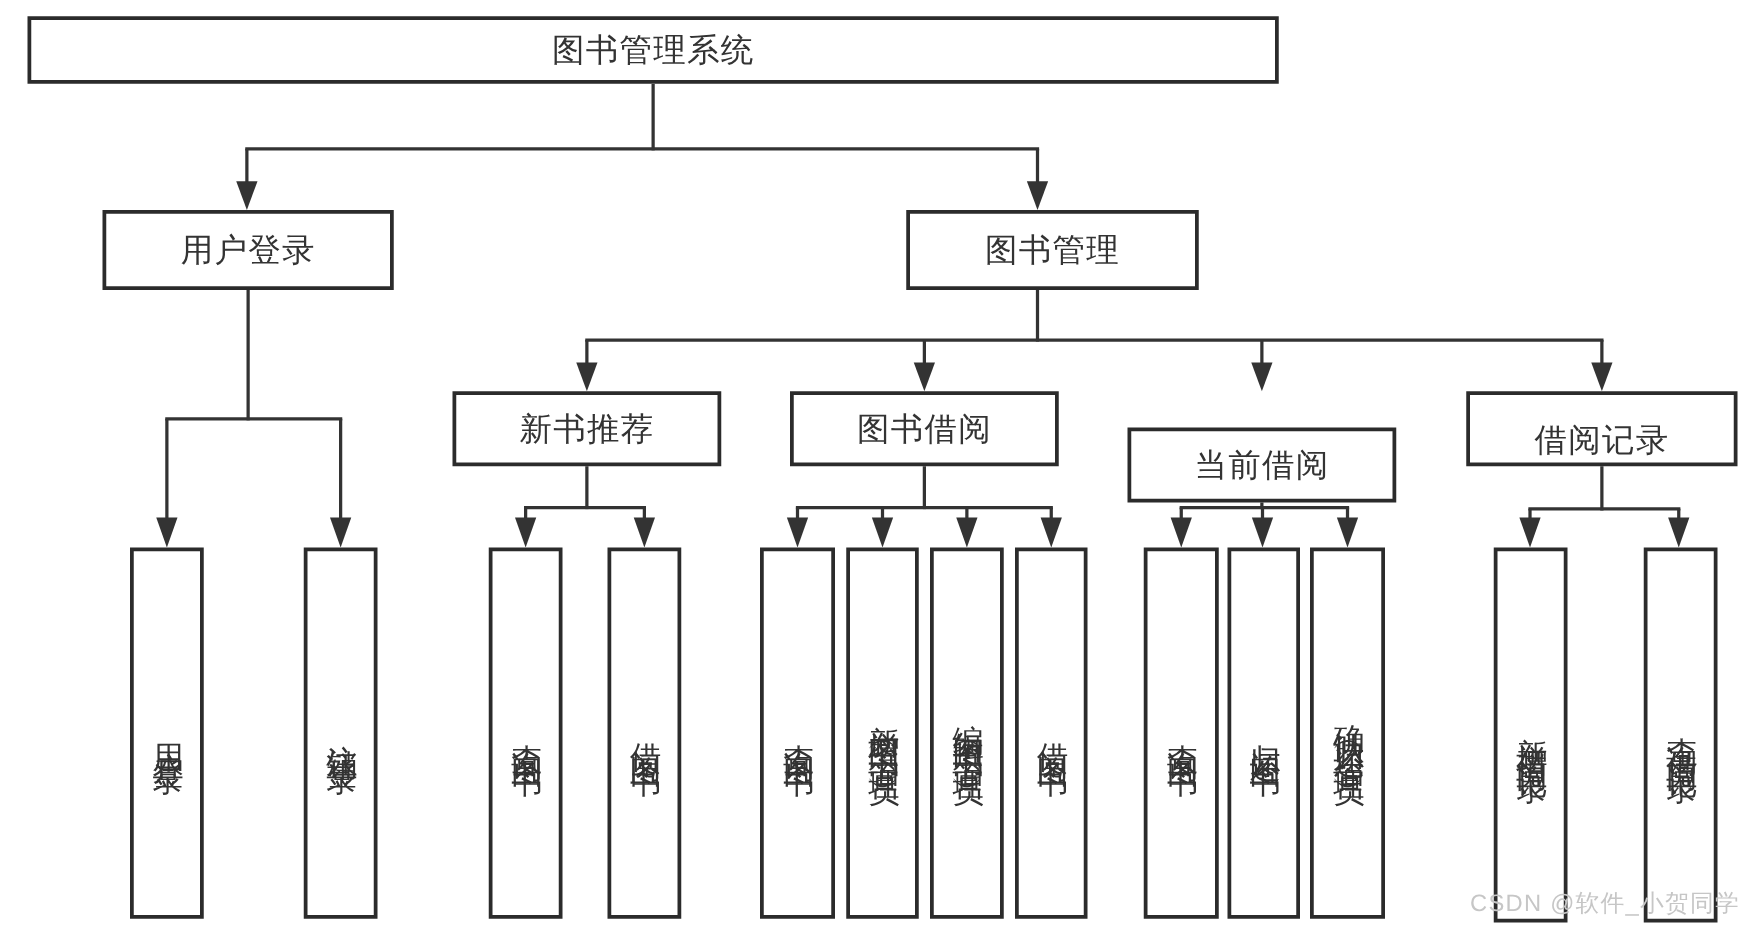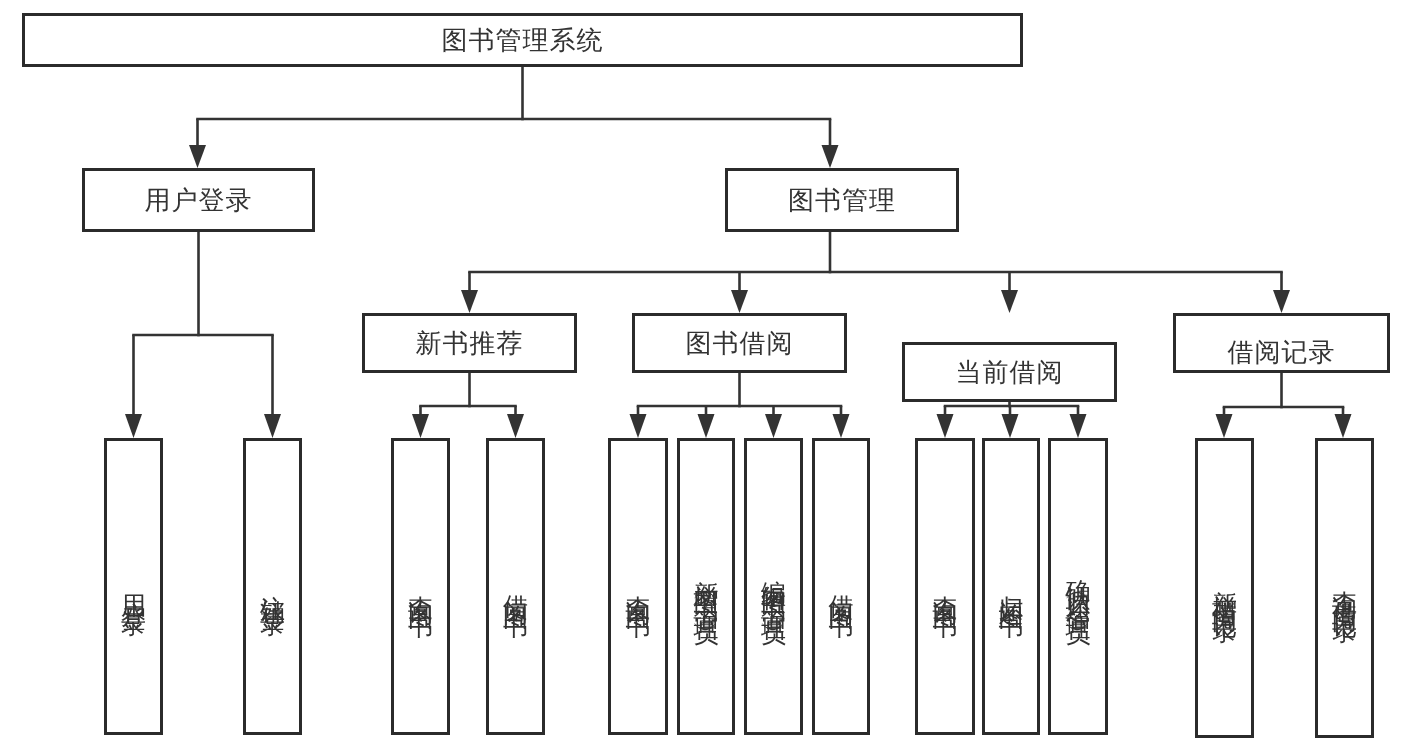--- a/index.html
+++ b/index.html
@@ -186,14 +186,15 @@
     <span class="vt">确认归还（管理员）</span>
   </div>
 
   <div class="vbox" style="left:1195px;top:438px;width:59px;height:300px;">
     <span class="vt">新增借阅记录</span>
   </div>
   <div class="vbox" style="left:1315px;top:438px;width:59px;height:300px;">
     <span class="vt">查询借阅记录</span>
   </div>
 
+  <div class="watermark">CSDN @软件_小贺同学</div>
 
 </div>
 
 </body></html>

